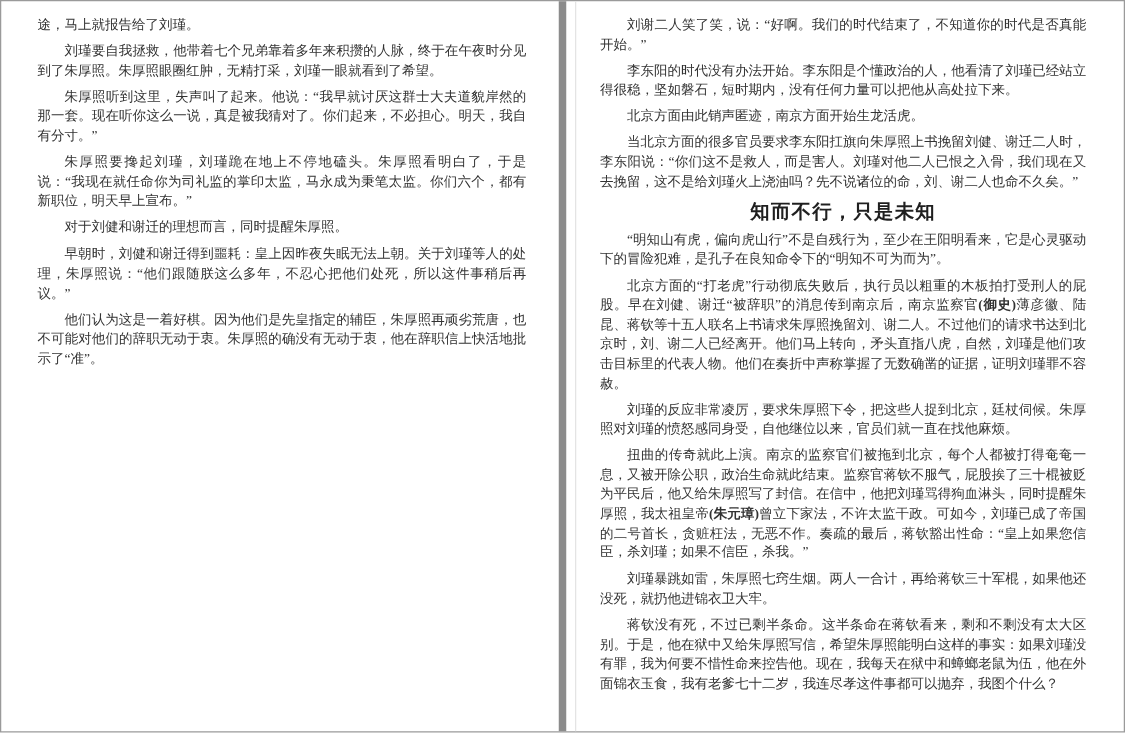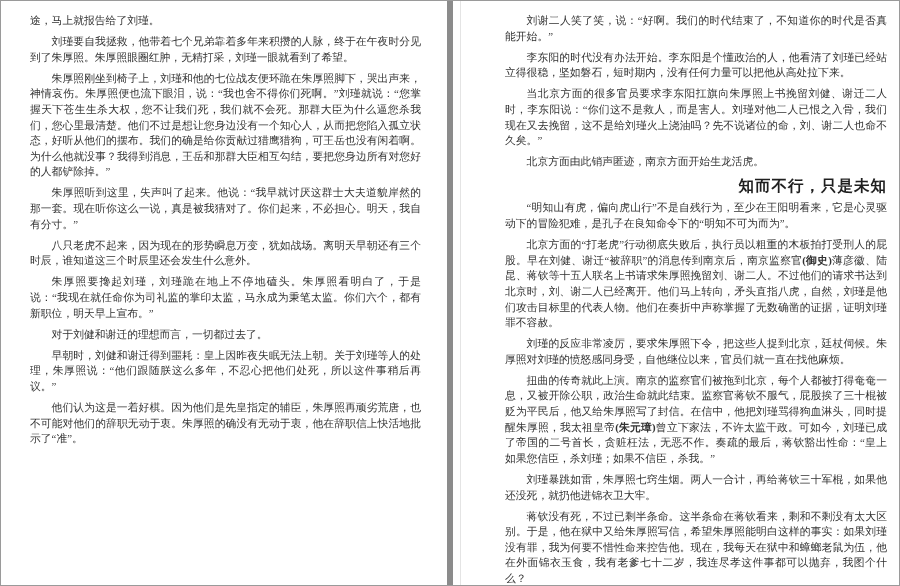--- a/index.html
+++ b/index.html
@@ -35,22 +35,21 @@
     text-justify: inter-ideograph;
   }
   .page-left {
     left: 0;
     width: 446px;
     padding: 12px 26px 6px 29px;
   }
   .page-right {
     left: 452px;
     right: 0;
-    padding: 12px 12px 6px 27px;
-    margin-left: 25px;
+    padding: 12px 30px 6px 27px;
   }
   .divider {
     position: absolute;
     left: 446px;
     top: 0;
     bottom: 0;
     width: 6px;
     background: #8b8b8b;
   }
   .edge-line {
@@ -61,54 +60,52 @@
     width: 1px;
     background: #e4e4e4;
   }
   p.para, p.cont {
     margin: 0 0 5.5px 0;
   }
   p.para { text-indent: 2em; }
   p.cont { text-indent: 0; }
   p.heading {
     margin: 8px 0 7px 0;
-    text-align: right;
+    text-align: center;
     text-indent: 0;
     font-weight: 700;
     font-size: 15.5px;
     letter-spacing: 1px;
     color: #1f1f1f;
   }
   .b { font-weight: 700; }
 </style>
 </head>
 <body>
 
 <div class="spread">
   <div class="page page-left">
     <div>
         <p class="cont">途，马上就报告给了刘瑾。</p>
         <p class="para">刘瑾要自我拯救，他带着七个兄弟靠着多年来积攒的人脉，终于在午夜时分见到了朱厚照。朱厚照眼圈红肿，无精打采，刘瑾一眼就看到了希望。</p>
-        <p class="para">朱厚照刚坐到椅子上，刘瑾和他的七位战友便环跪在朱厚照脚下，哭出声来，神情哀伤。朱厚照便也流下眼泪，说：“我也舍不得你们死啊。”刘瑾就说：“您掌握天下苍生生杀大权，您不让我们死，我们就不会死。那群大臣为什么逼您杀我们，您心里最清楚。他们不过是想让您身边没有一个知心人，从而把您陷入孤立状态，好听从他们的摆布。我们的确是给你贡献过猎鹰猎狗，可王岳也没有闲着啊。为什么他就没事？我得到消息，王岳和那群大臣相互勾结，要把您身边所有对您好的人都铲除掉。”</p>
         <p class="para">朱厚照听到这里，失声叫了起来。他说：“我早就讨厌这群士大夫道貌岸然的那一套。现在听你这么一说，真是被我猜对了。你们起来，不必担心。明天，我自有分寸。”</p>
-        <p class="para">八只老虎不起来，因为现在的形势瞬息万变，犹如战场。离明天早朝还有三个时辰，谁知道这三个时辰里还会发生什么意外。</p>
         <p class="para">朱厚照要搀起刘瑾，刘瑾跪在地上不停地磕头。朱厚照看明白了，于是说：“我现在就任命你为司礼监的掌印太监，马永成为秉笔太监。你们六个，都有新职位，明天早上宣布。”</p>
-        <p class="para">对于刘健和谢迁的理想而言，一切都过去了。</p>
+        <p class="para">对于刘健和谢迁的理想而言，同时提醒朱厚照。</p>
         <p class="para">早朝时，刘健和谢迁得到噩耗：皇上因昨夜失眠无法上朝。关于刘瑾等人的处理，朱厚照说：“他们跟随朕这么多年，不忍心把他们处死，所以这件事稍后再议。”</p>
         <p class="para">他们认为这是一着好棋。因为他们是先皇指定的辅臣，朱厚照再顽劣荒唐，也不可能对他们的辞职无动于衷。朱厚照的确没有无动于衷，他在辞职信上快活地批示了“准”。</p>
       </div>
   </div>
   <div class="divider"></div>
   <div class="edge-line"></div>
   <div class="page page-right">
     <div>
         <p class="para">刘谢二人笑了笑，说：“好啊。我们的时代结束了，不知道你的时代是否真能开始。”</p>
         <p class="para">李东阳的时代没有办法开始。李东阳是个懂政治的人，他看清了刘瑾已经站立得很稳，坚如磐石，短时期内，没有任何力量可以把他从高处拉下来。</p>
+        <p class="para">北京方面由此销声匿迹，南京方面开始生龙活虎。</p>
         <p class="para">当北京方面的很多官员要求李东阳扛旗向朱厚照上书挽留刘健、谢迁二人时，李东阳说：“你们这不是救人，而是害人。刘瑾对他二人已恨之入骨，我们现在又去挽留，这不是给刘瑾火上浇油吗？先不说诸位的命，刘、谢二人也命不久矣。”</p>
-        <p class="para">北京方面由此销声匿迹，南京方面开始生龙活虎。</p>
         <p class="heading">知而不行，只是未知</p>
         <p class="para">“明知山有虎，偏向虎山行”不是自残行为，至少在王阳明看来，它是心灵驱动下的冒险犯难，是孔子在良知命令下的“明知不可为而为”。</p>
         <p class="para"><span>北京方面的“打老虎”行动彻底失败后，执行员以粗重的木板拍打受刑人的屁股。早在刘健、谢迁“被辞职”的消息传到南京后，南京监察官</span><span class="b">(御史)</span><span>薄彦徽、陆昆、蒋钦等十五人联名上书请求朱厚照挽留刘、谢二人。不过他们的请求书达到北京时，刘、谢二人已经离开。他们马上转向，矛头直指八虎，自然，刘瑾是他们攻击目标里的代表人物。他们在奏折中声称掌握了无数确凿的证据，证明刘瑾罪不容赦。</span></p>
         <p class="para">刘瑾的反应非常凌厉，要求朱厚照下令，把这些人捉到北京，廷杖伺候。朱厚照对刘瑾的愤怒感同身受，自他继位以来，官员们就一直在找他麻烦。</p>
         <p class="para"><span>扭曲的传奇就此上演。南京的监察官们被拖到北京，每个人都被打得奄奄一息，又被开除公职，政治生命就此结束。监察官蒋钦不服气，屁股挨了三十棍被贬为平民后，他又给朱厚照写了封信。在信中，他把刘瑾骂得狗血淋头，同时提醒朱厚照，我太祖皇帝</span><span class="b">(朱元璋)</span><span>曾立下家法，不许太监干政。可如今，刘瑾已成了帝国的二号首长，贪赃枉法，无恶不作。奏疏的最后，蒋钦豁出性命：“皇上如果您信臣，杀刘瑾；如果不信臣，杀我。”</span></p>
         <p class="para">刘瑾暴跳如雷，朱厚照七窍生烟。两人一合计，再给蒋钦三十军棍，如果他还没死，就扔他进锦衣卫大牢。</p>
         <p class="para">蒋钦没有死，不过已剩半条命。这半条命在蒋钦看来，剩和不剩没有太大区别。于是，他在狱中又给朱厚照写信，希望朱厚照能明白这样的事实：如果刘瑾没有罪，我为何要不惜性命来控告他。现在，我每天在狱中和蟑螂老鼠为伍，他在外面锦衣玉食，我有老爹七十二岁，我连尽孝这件事都可以抛弃，我图个什么？</p>
       </div>
   </div>
 </div>

